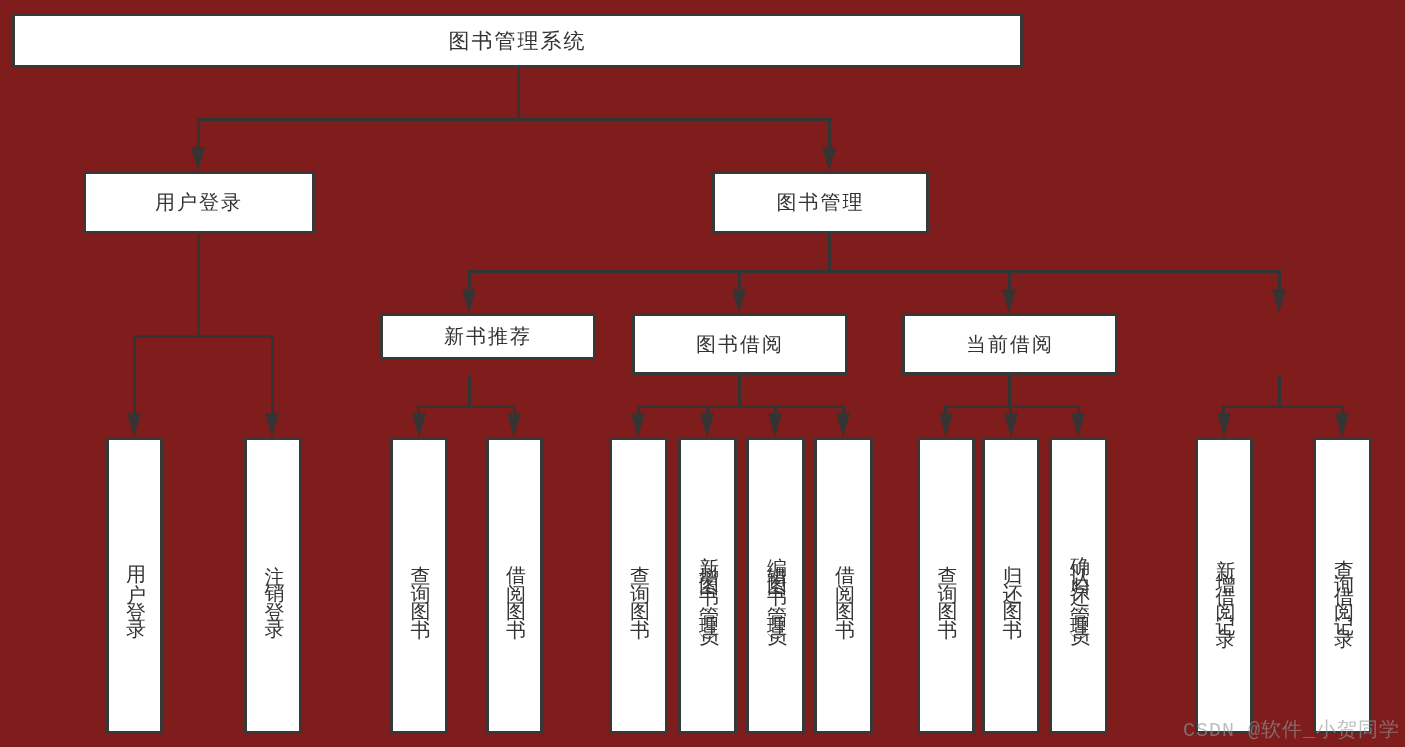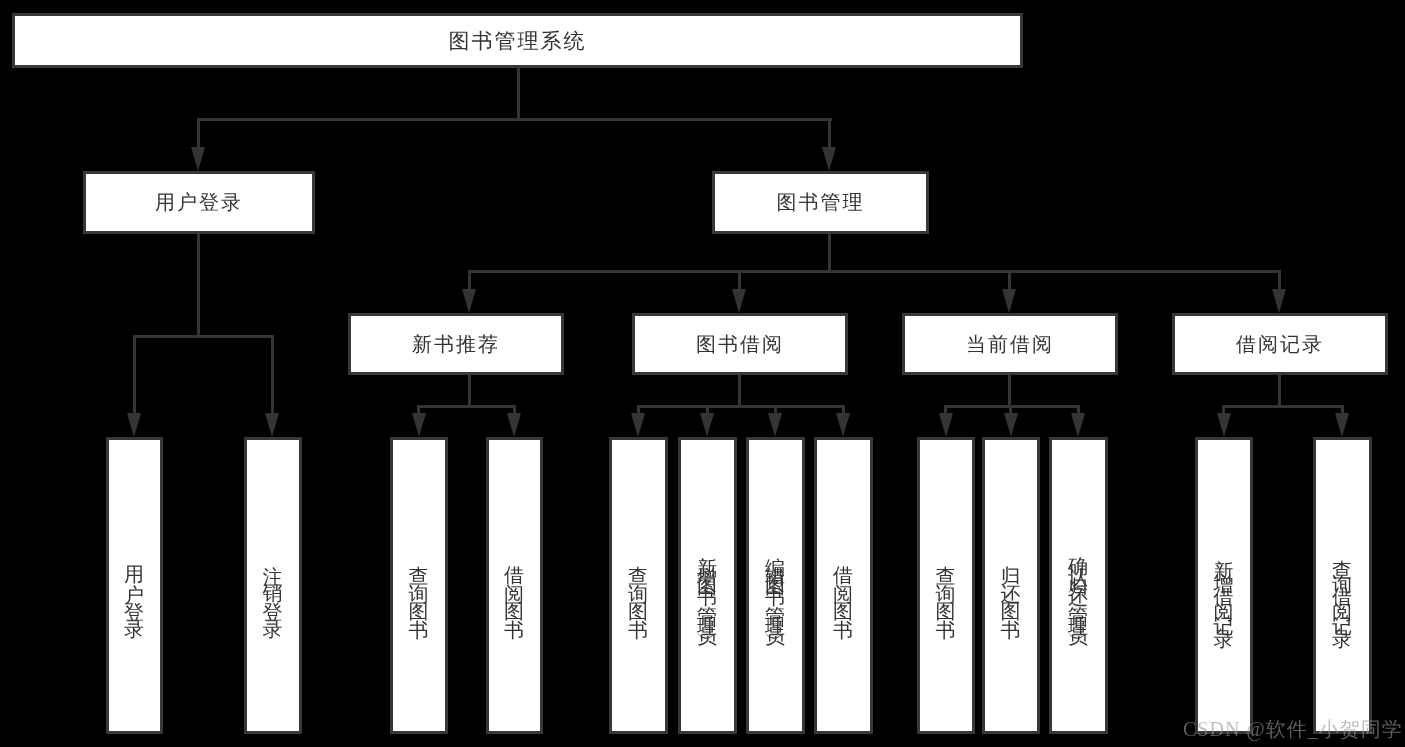--- a/index.html
+++ b/index.html
@@ -1,18 +1,18 @@
 <!DOCTYPE html>
 <html><head>
 <meta charset="utf-8">
 <style>
   html,body{margin:0;padding:0;background:#ffffff;}
   .canvas{
-    position:relative;width:1405px;height:747px;background:#000000;
-    font-family:Liberation Serif, serif;overflow:hidden;
+    position:relative;width:1405px;height:747px;background:#7f1d1d;
+    font-family:Liberation Mono, monospace;overflow:hidden;
   }
   .box{
     position:absolute;background:#ffffff;border:3px solid #383838;box-sizing:border-box;
     display:flex;align-items:center;justify-content:center;
     color:#333333;font-size:20px;letter-spacing:2px;z-index:2;
   }
   .root-box{font-size:21px;}
   .vbox .vlabel{
     writing-mode:vertical-rl;text-orientation:mixed;letter-spacing:14px;
     line-height:1;white-space:nowrap;
@@ -97,35 +97,32 @@
   </div>
 
   <div class="box" style="left:83px;top:171px;width:232px;height:63px">
     <span>用户登录</span>
   </div>
 
   <div class="box" style="left:712px;top:171px;width:217px;height:63px">
     <span>图书管理</span>
   </div>
 
-  <div class="box" style="left:348px;top:313px;width:216px;height:62px">
+  <div class="box" style="left:380px;top:313px;width:216px;height:47px">
     <span>新书推荐</span>
   </div>
 
   <div class="box" style="left:632px;top:313px;width:216px;height:62px">
     <span>图书借阅</span>
   </div>
 
   <div class="box" style="left:902px;top:313px;width:216px;height:62px">
     <span>当前借阅</span>
   </div>
 
-  <div class="box" style="left:1172px;top:313px;width:216px;height:62px">
-    <span>借阅记录</span>
-  </div>
 
   <div class="box vbox" style="left:106px;top:437px;width:57px;height:297px">
     <span class="vlabel" style="letter-spacing: 18px;">用户登录</span>
   </div>
   <div class="box vbox" style="left:244px;top:437px;width:58px;height:297px">
     <span class="vlabel" style="letter-spacing: 18px;">注销登录</span>
   </div>
 
   <div class="box vbox" style="left:390px;top:437px;width:58px;height:297px">
     <span class="vlabel" style="letter-spacing: 18px;">查询图书</span>

